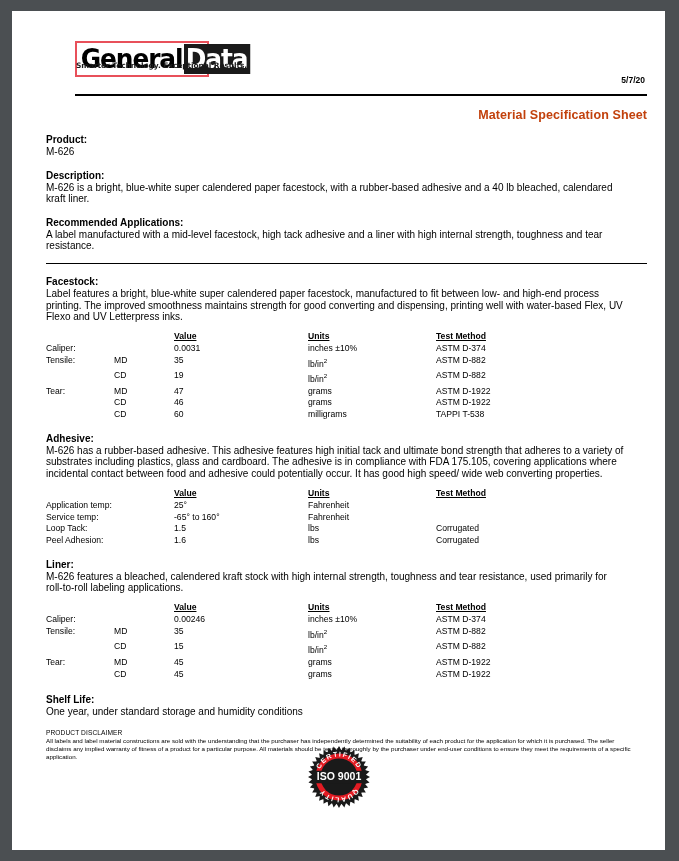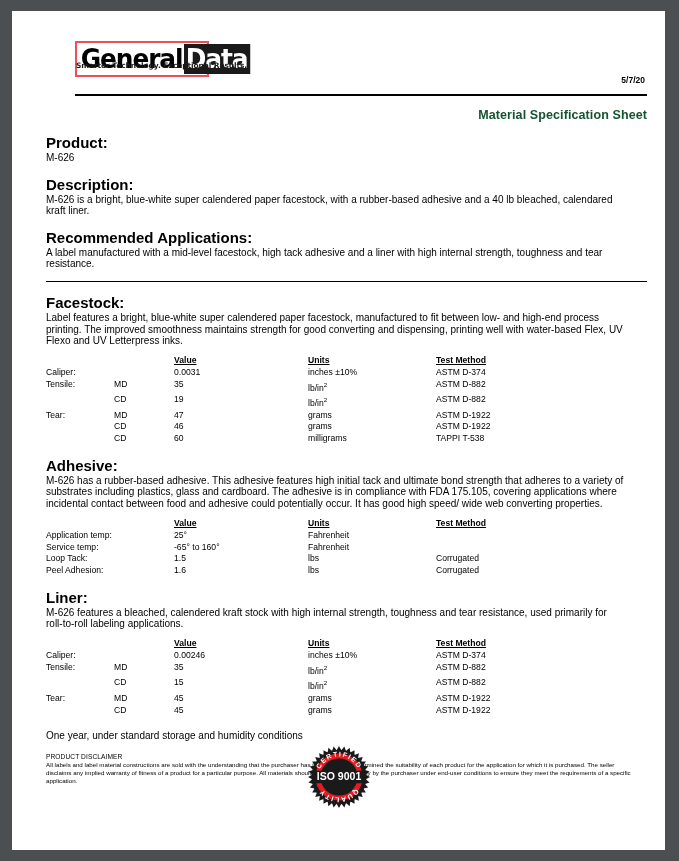--- a/index.html
+++ b/index.html
@@ -107,31 +107,31 @@
     left: 0;
     right: 0;
     top: 56px;
     height: 2px;
     background: #000000;
   }
   .doc-title {
     text-align: right;
     font-size: 12.5px;
     font-weight: bold;
-    color: #14532d;
+    color: #c2410c;
     margin-top: 8px;
     letter-spacing: 0.1px;
   }
 
   
   .section {
     margin-top: 12px;
   }
   .sec-head {
-    font-size: 15px;
+    font-size: 10px;
     font-weight: bold;
     color: #000;
     margin-bottom: 1px;
   }
   .sec-body {
     font-size: 10px;
     color: #000;
     line-height: 11.6px;
     max-width: 580px;
   }
@@ -398,20 +398,21 @@
                 <td class="c-dir">CD</td>
                 <td class="c-val">45</td>
                 <td class="c-unit">grams</td>
                 <td class="c-test">ASTM D-1922</td>
               </tr>
             </tbody>
         </table>
       </div>
 
       <div class="section shelf">
+        <div class="sec-head">Shelf Life:</div>
         <div class="sec-body">One year, under standard storage and humidity conditions</div>
       </div>
 
       <div class="disclaimer">
         <div class="disclaimer-title">PRODUCT DISCLAIMER</div>
         <div class="disclaimer-body">All labels and label material constructions are sold with the understanding that the purchaser has independently determined the suitability of each product for the application for which it is purchased. The seller disclaims any implied warranty of fitness of a product for a particular purpose. All materials should be tested thoroughly by the purchaser under end-user conditions to ensure they meet the requirements of a specific application.</div>
       </div>
 
     </div>
 

